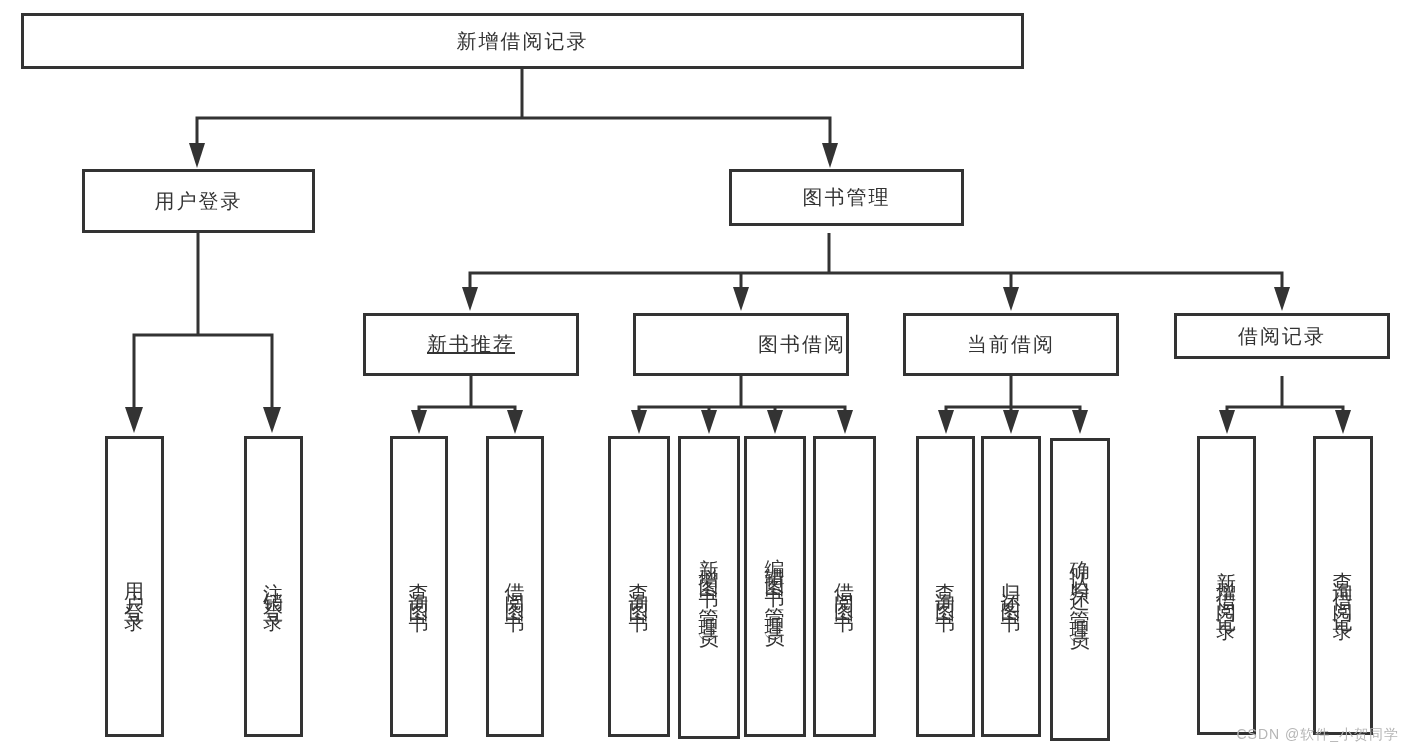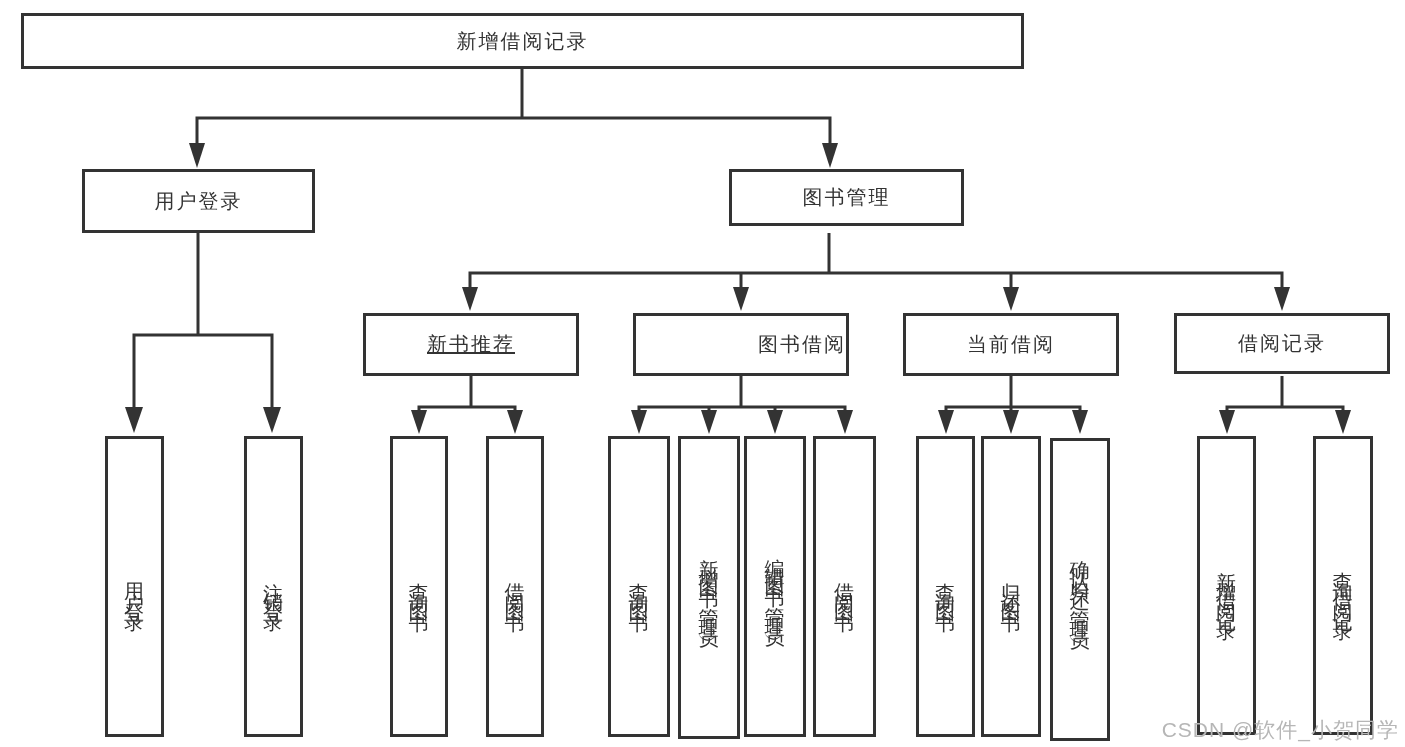--- a/index.html
+++ b/index.html
@@ -32,21 +32,21 @@
     text-orientation:mixed;
     font-size:20px;
     letter-spacing:10px;
     line-height:1;
     white-space:nowrap;
   }
   .watermark{
     position:absolute;
     right:6px;
     bottom:3px;
-    font-size:21px;
+    font-size:14px;
     color:#b6b6b6;
     letter-spacing:1px;
     z-index:10;
     white-space:nowrap;
   }
 </style>
 </head>
 <body>
 
 <div id="stage">
@@ -136,21 +136,21 @@
 
   <div class="node hbox" style="left:363px;top:313px;width:216px;height:63px;text-decoration:underline;">
     <span class="lbl">新书推荐</span>
   </div>
   <div class="node hbox" style="left:633px;top:313px;width:216px;height:63px;justify-content:flex-end;">
     <span class="lbl">图书借阅</span>
   </div>
   <div class="node hbox" style="left:903px;top:313px;width:216px;height:63px;justify-content:center;">
     <span class="lbl">当前借阅</span>
   </div>
-  <div class="node hbox" style="left:1174px;top:313px;width:216px;height:61px;">
+  <div class="node hbox" style="left:1174px;top:313px;width:216px;height:46px;">
     <span class="lbl">借阅记录</span>
   </div>
 
   <div class="node vbox" style="left:105px;top:436px;width:59px;height:301px;">
     <span class="lbl">用户登录</span>
   </div>
   <div class="node vbox" style="left:244px;top:436px;width:59px;height:301px;">
     <span class="lbl">注销登录</span>
   </div>
 

